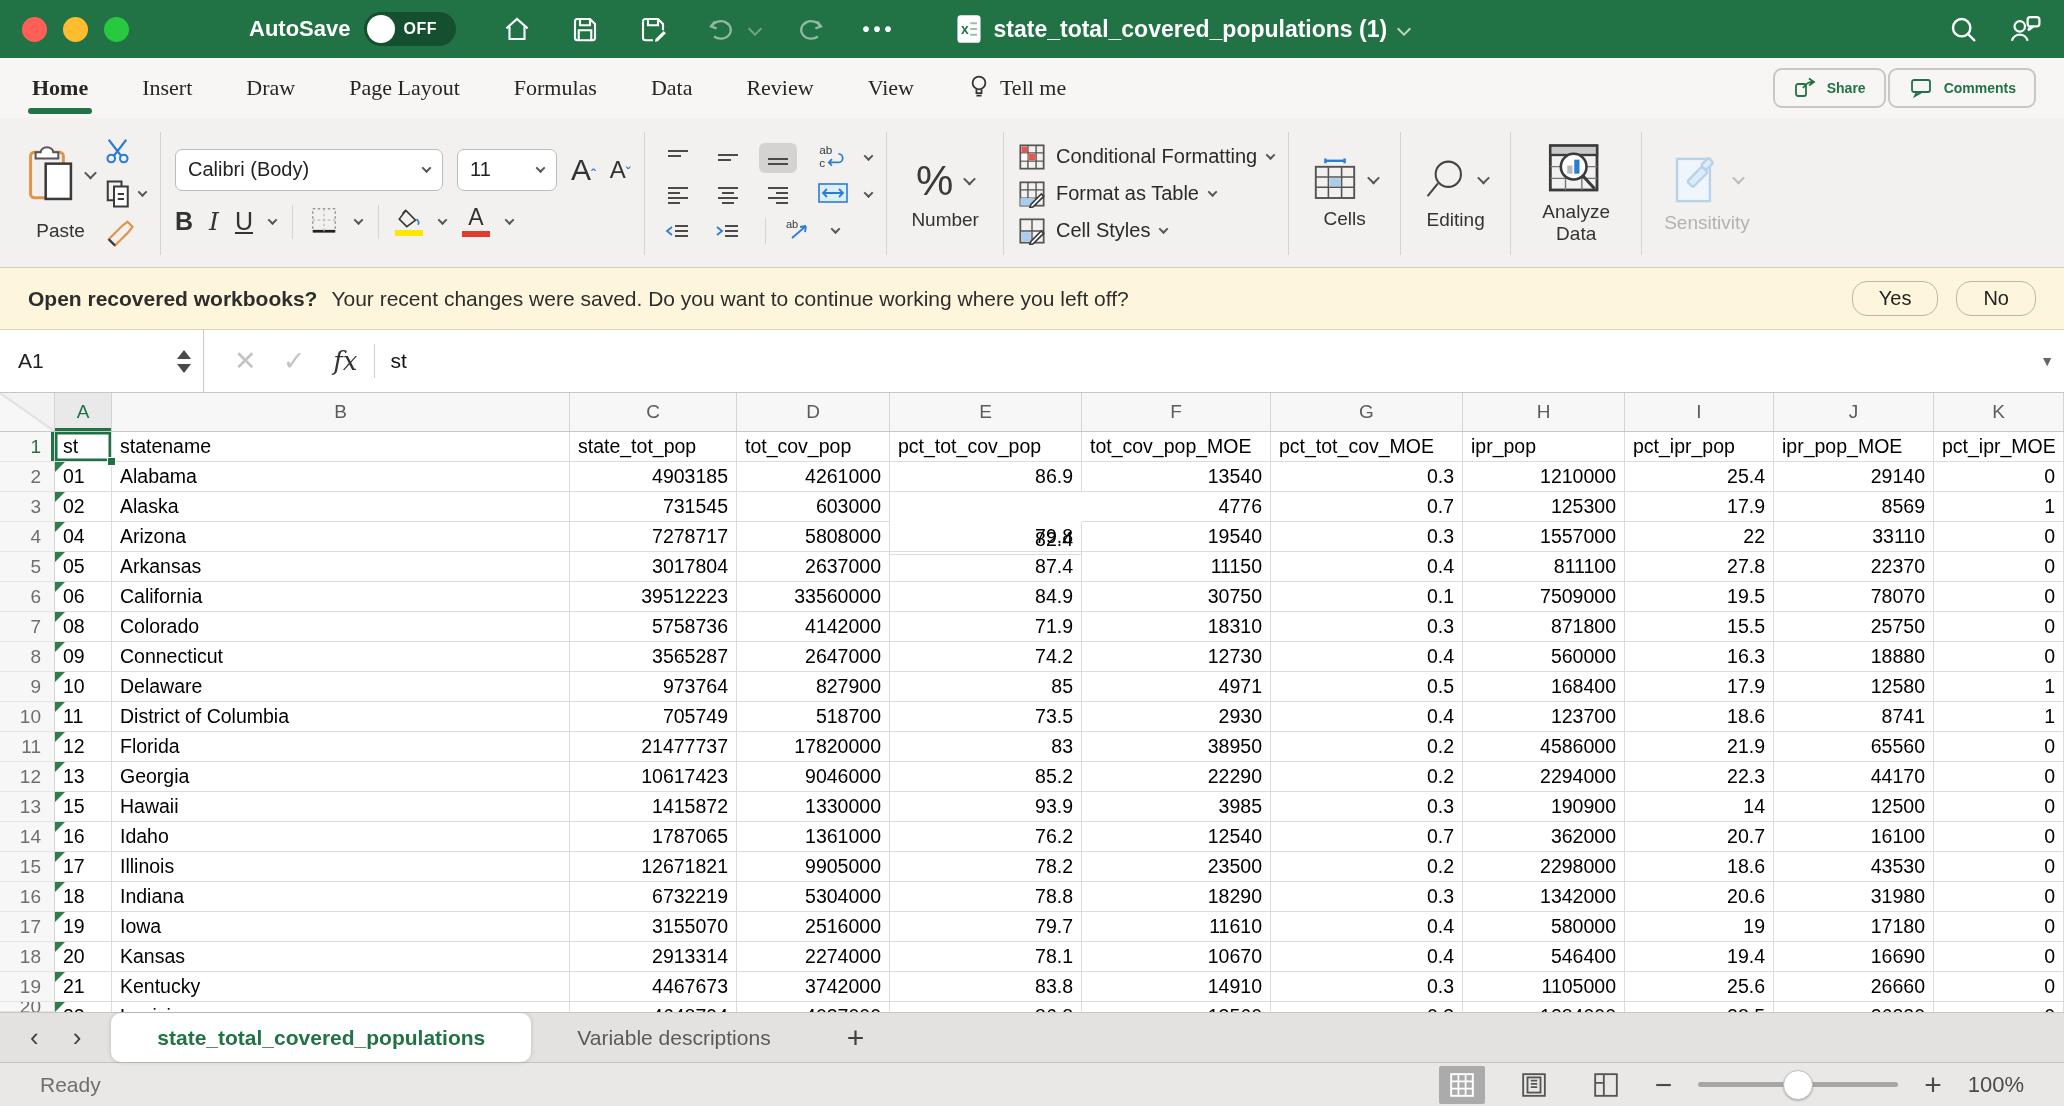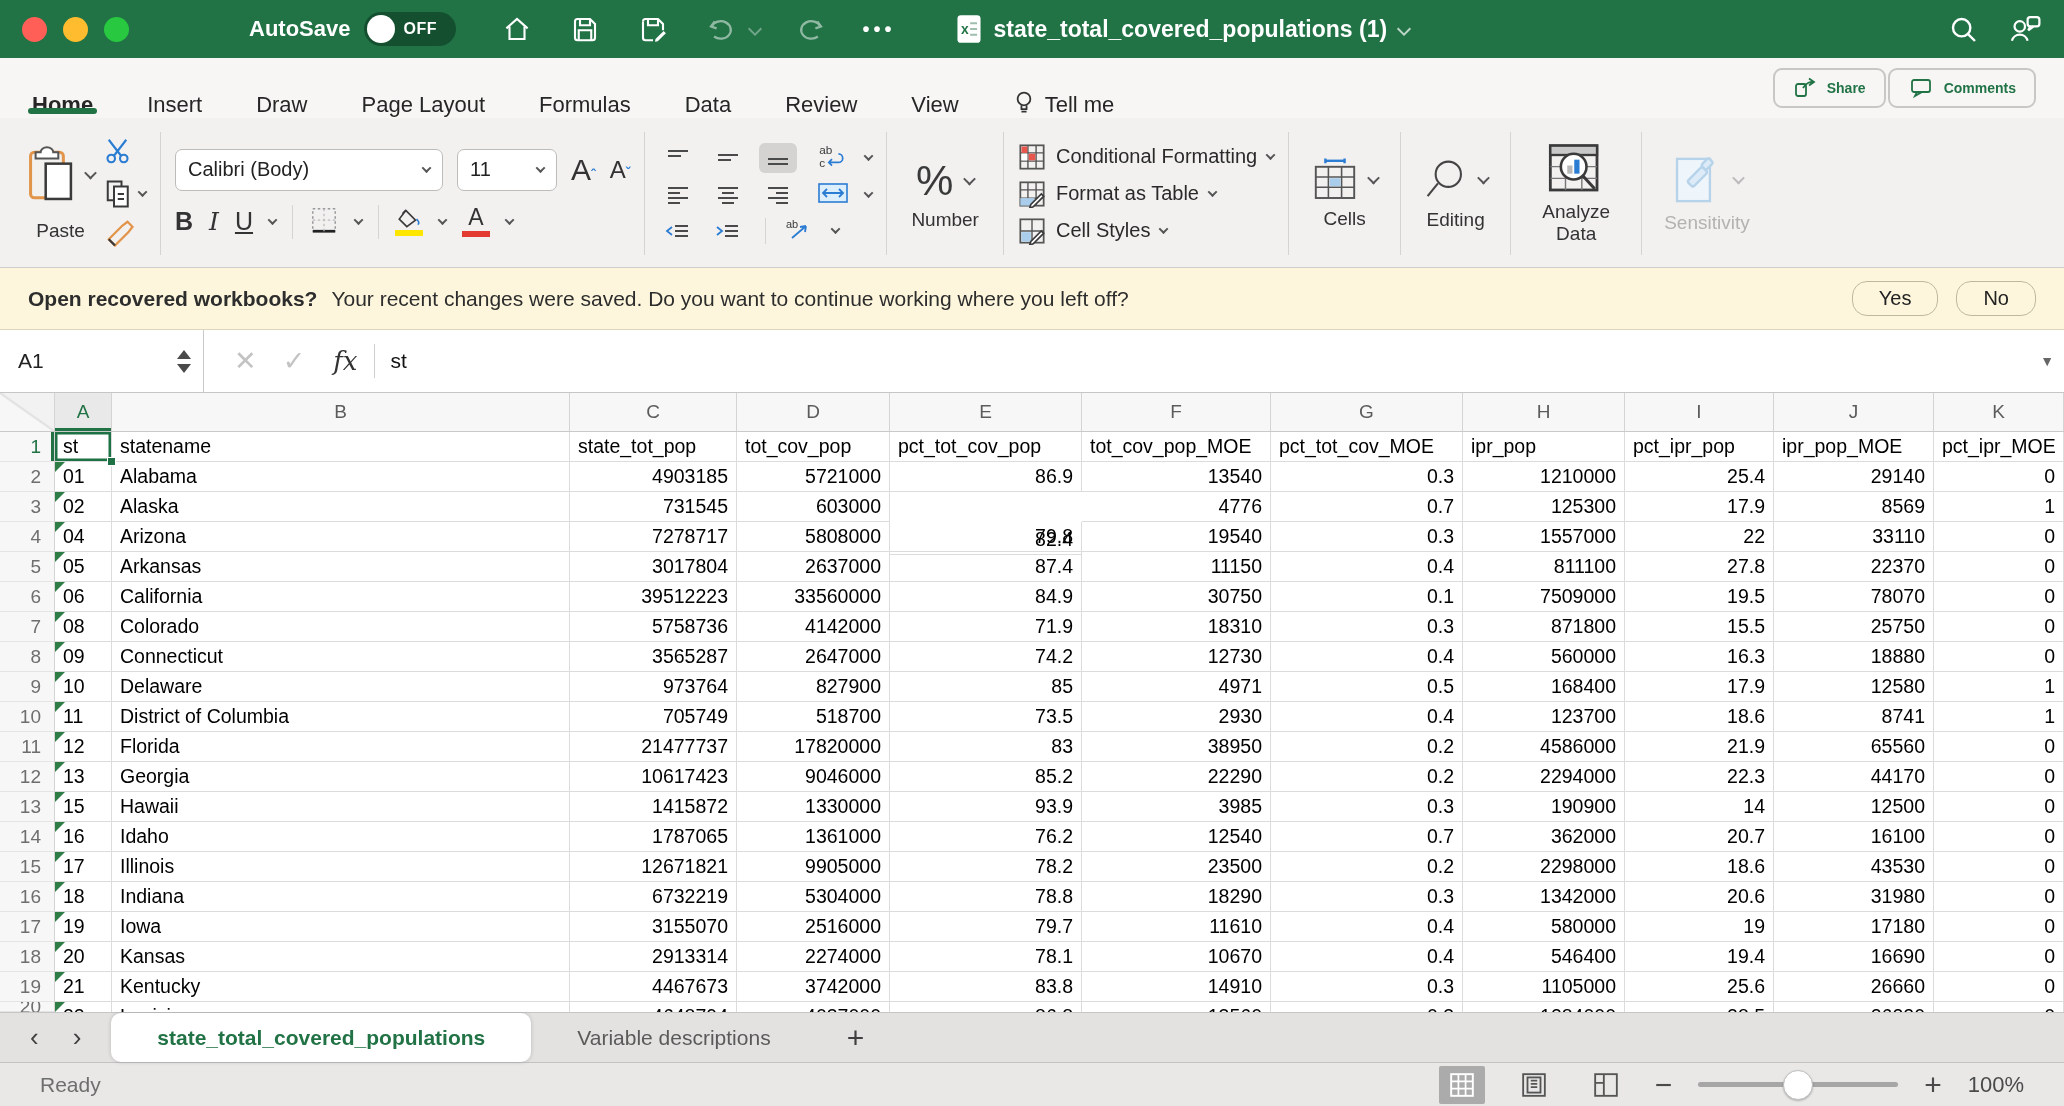--- a/index.html
+++ b/index.html
@@ -21,21 +21,21 @@
   .tb-icons{display:flex;align-items:center;gap:34px;margin-left:44px;}
   .tb-ic{display:flex;align-items:center;justify-content:center;width:34px;height:34px;}
   .tb-ic svg{display:block;}
   .dim{opacity:.5;}
   .chev-w{width:10px;height:10px;border-right:2px solid rgba(255,255,255,.7);border-bottom:2px solid rgba(255,255,255,.7);transform:rotate(45deg);display:inline-block;}
   .dots{font-size:20px;letter-spacing:4px;font-weight:bold;}
   .doc-title{display:flex;align-items:center;gap:12px;margin-left:60px;font-size:23px;font-weight:bold;}
   .spacer{flex:1;}
   
   .tabrow{height:60px;background:#f7f6f5;display:flex;align-items:stretch;padding:0 28px;}
-  .rtab{position:relative;display:flex;align-items:flex-end;gap:10px;padding:0 4px;margin-right:46px;font-size:22px;color:#262626;cursor:default;}
+  .rtab{position:relative;display:flex;align-items:center;gap:10px;padding:0 4px;margin-right:46px;font-size:22px;color:#262626;cursor:default;font-family:Liberation Serif, serif;}
   .rtab.active{font-weight:bold;}
   .rtab.active::after{content:"";position:absolute;left:0;right:0;bottom:4px;height:6px;border-radius:3px;background:#217346;}
   .pillbtn{display:flex;align-items:center;gap:10px;border:2px solid #c9c7c5;border-radius:9px;padding:6px 18px;color:#217346;font-size:14px;font-weight:bold;background:transparent;margin-left:2px;align-self:center;}
   
   .ribbon{height:150px;background:#f2f1f0;border-bottom:1px solid #cfcdcb;display:flex;align-items:stretch;padding:8px 14px 6px 26px;}
   .rdiv{width:1px;background:#d6d4d2;margin:6px 14px;}
   .rgroup{display:flex;align-items:center;}
   .rlabel{font-size:19px;color:#333;}
   .chev{width:9px;height:9px;border-right:2px solid #555;border-bottom:2px solid #555;transform:rotate(45deg) translate(-1px,-1px);display:inline-block;flex:0 0 auto;}
   .chev.sm{width:7px;height:7px;}
@@ -551,21 +551,21 @@
           <div class="cell al" style="width: 162px;">ipr_pop</div>
           <div class="cell al" style="width: 149px;">pct_ipr_pop</div>
           <div class="cell al" style="width: 160px;">ipr_pop_MOE</div>
           <div class="cell al" style="width: 130px;">pct_ipr_MOE</div>
         </div>
         <div class="grid-row">
           <div class="rownum">2</div>
           <div class="cell al tri" style="width: 57px;">01</div>
           <div class="cell al" style="width: 458px;">Alabama</div>
           <div class="cell ar" style="width: 167px;">4903185</div>
-          <div class="cell ar" style="width: 153px;">5721000</div>
+          <div class="cell ar" style="width: 153px;">4261000</div>
           <div class="cell ar" style="width: 192px;">86.9</div>
           <div class="cell ar" style="width: 189px;">13540</div>
           <div class="cell ar" style="width: 192px;">0.3</div>
           <div class="cell ar" style="width: 162px;">1210000</div>
           <div class="cell ar" style="width: 149px;">25.4</div>
           <div class="cell ar" style="width: 160px;">29140</div>
           <div class="cell ar" style="width: 130px;">0</div>
         </div>
         <div class="grid-row">
           <div class="rownum">3</div>

